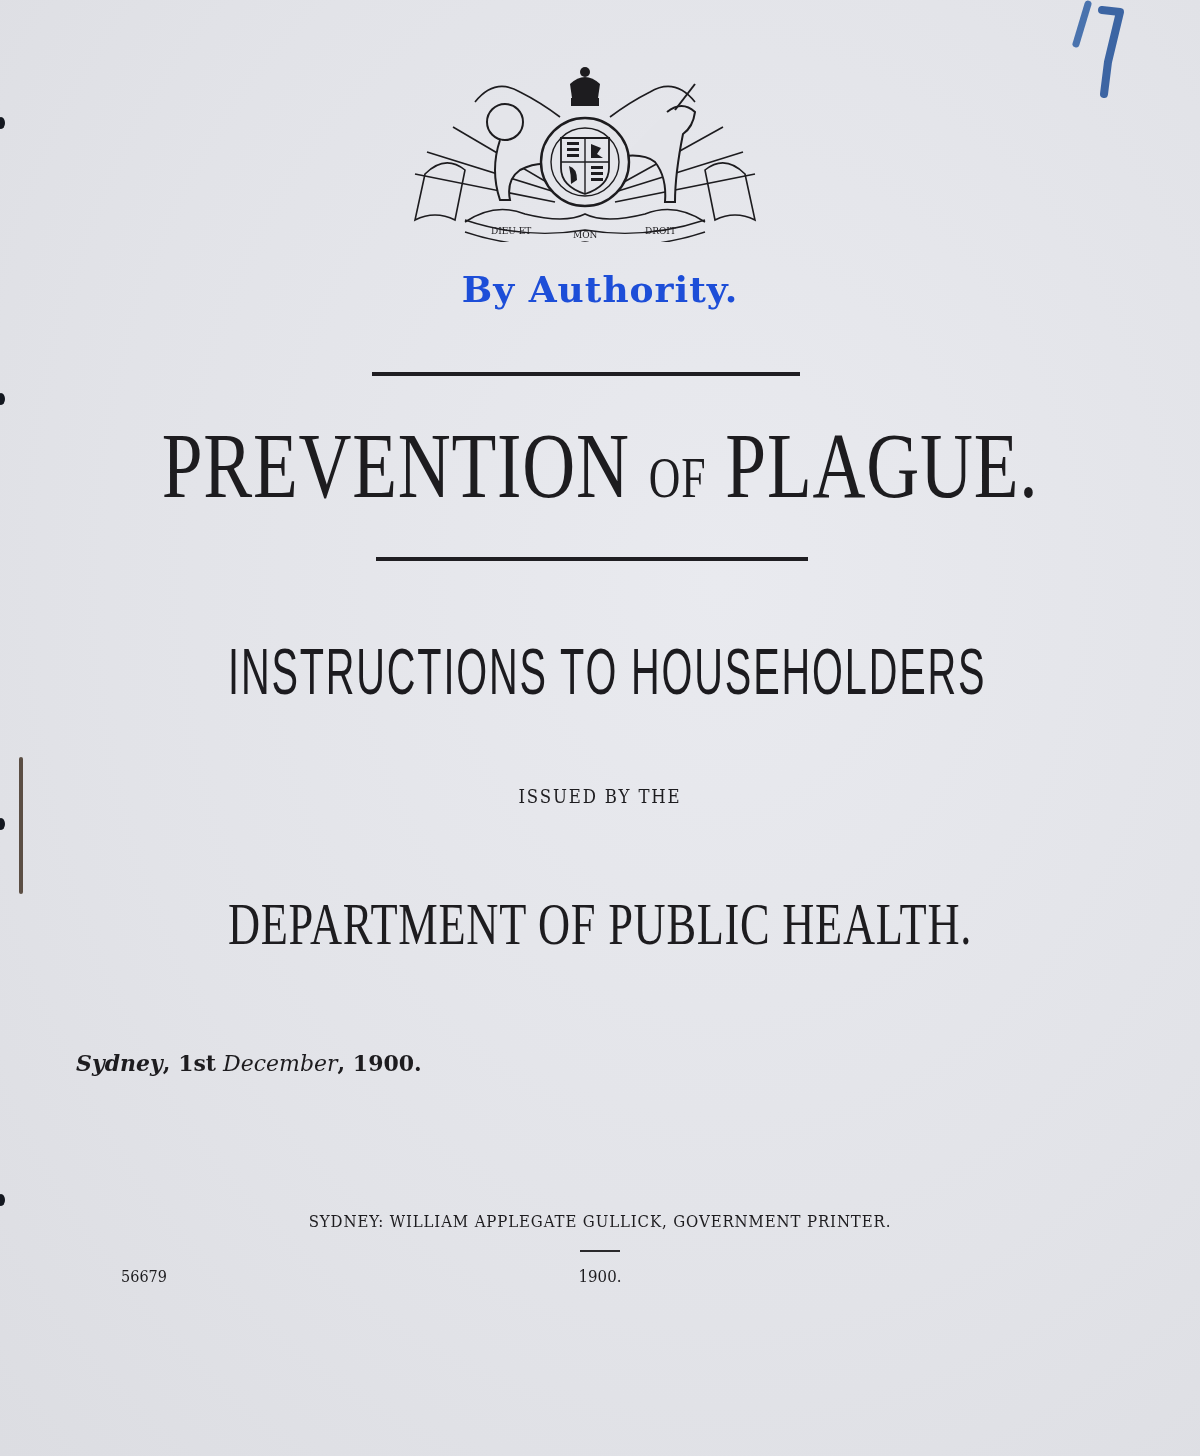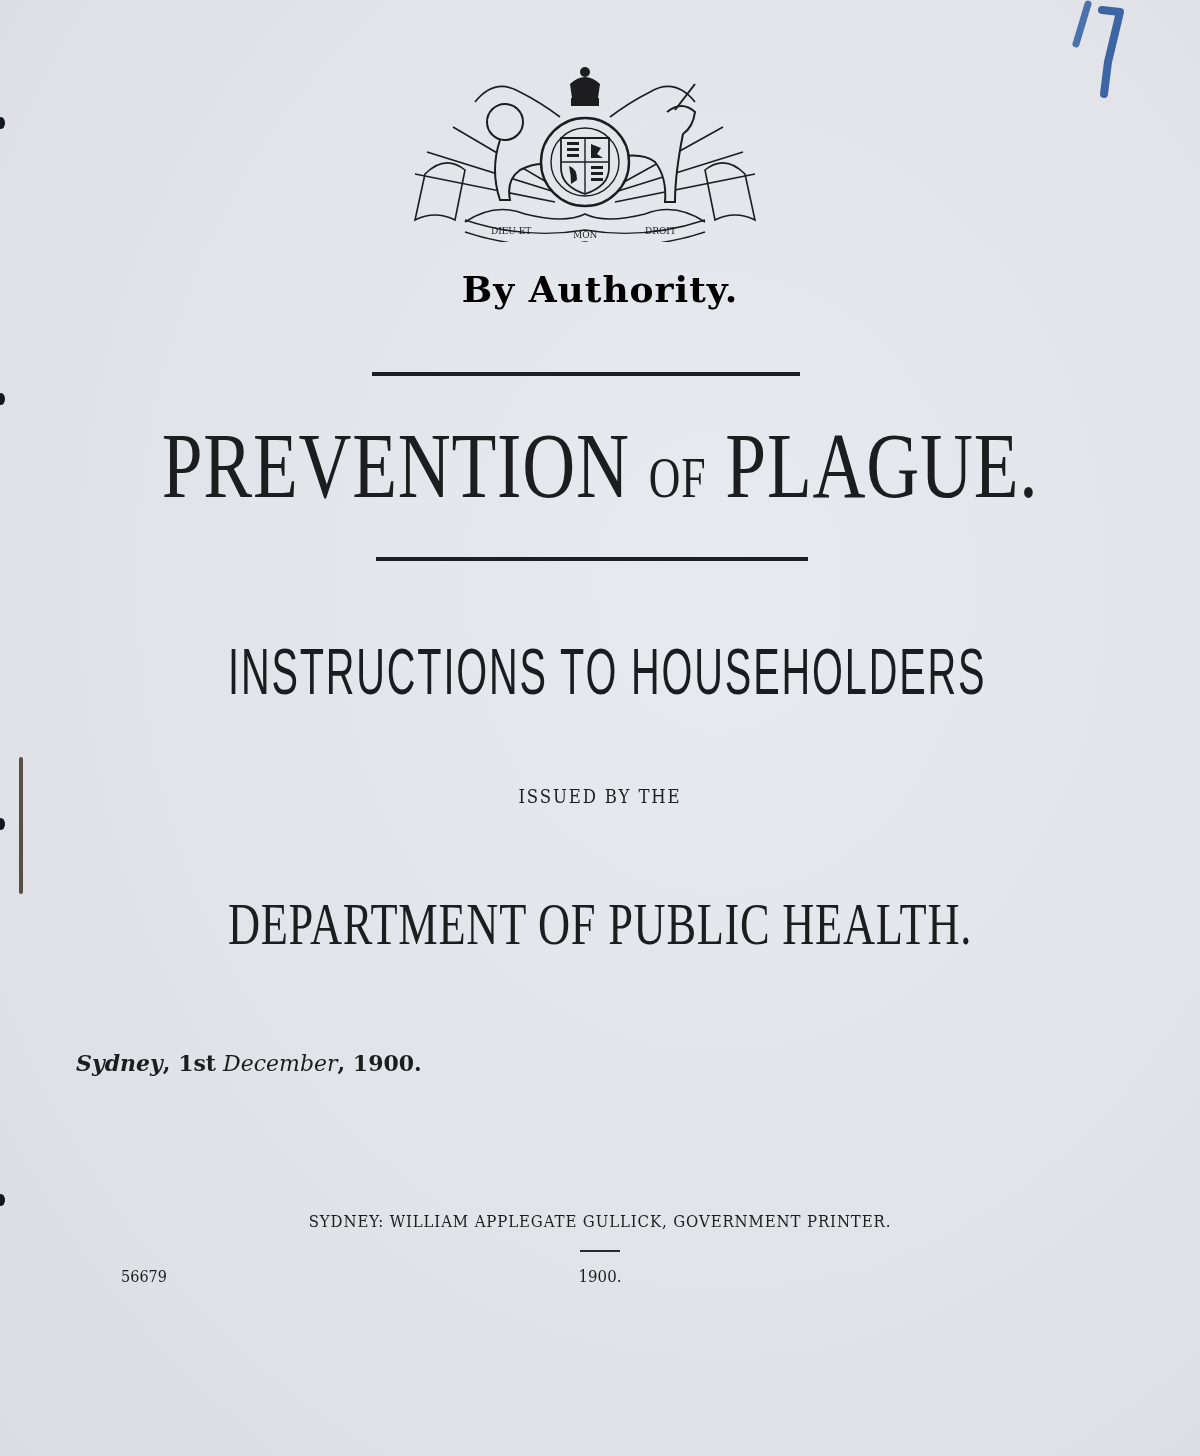--- a/index.html
+++ b/index.html
@@ -20,21 +20,21 @@
 
   
   .bind-dot { width: 8px; height: 12px; border-radius: 50%; background: #141820; left: -3px; }
   .bind-line { left: 19px; top: 757px; width: 4px; height: 137px; background: #5b4e44; border-radius: 2px; }
 
   .crest { left: 405px; top: 62px; width: 360px; height: 180px; }
 
   .by-authority {
     top: 268px;
     font-family: "DejaVu Serif", serif; font-weight: bold;
-    font-size: 36px; letter-spacing: 1px; color: #000000;
+    font-size: 36px; letter-spacing: 1px; color: #1d4ed8;
   }
 
   .rule { height: 4px; background: #1f1e22; }
   .rule-1 { left: 372px; width: 428px; top: 372px; }
   .rule-2 { left: 376px; width: 432px; top: 557px; }
 
   .title {
     top: 418px;
     font-family: "Liberation Serif", serif;
     font-size: 94px; line-height: 1; letter-spacing: 1px;

